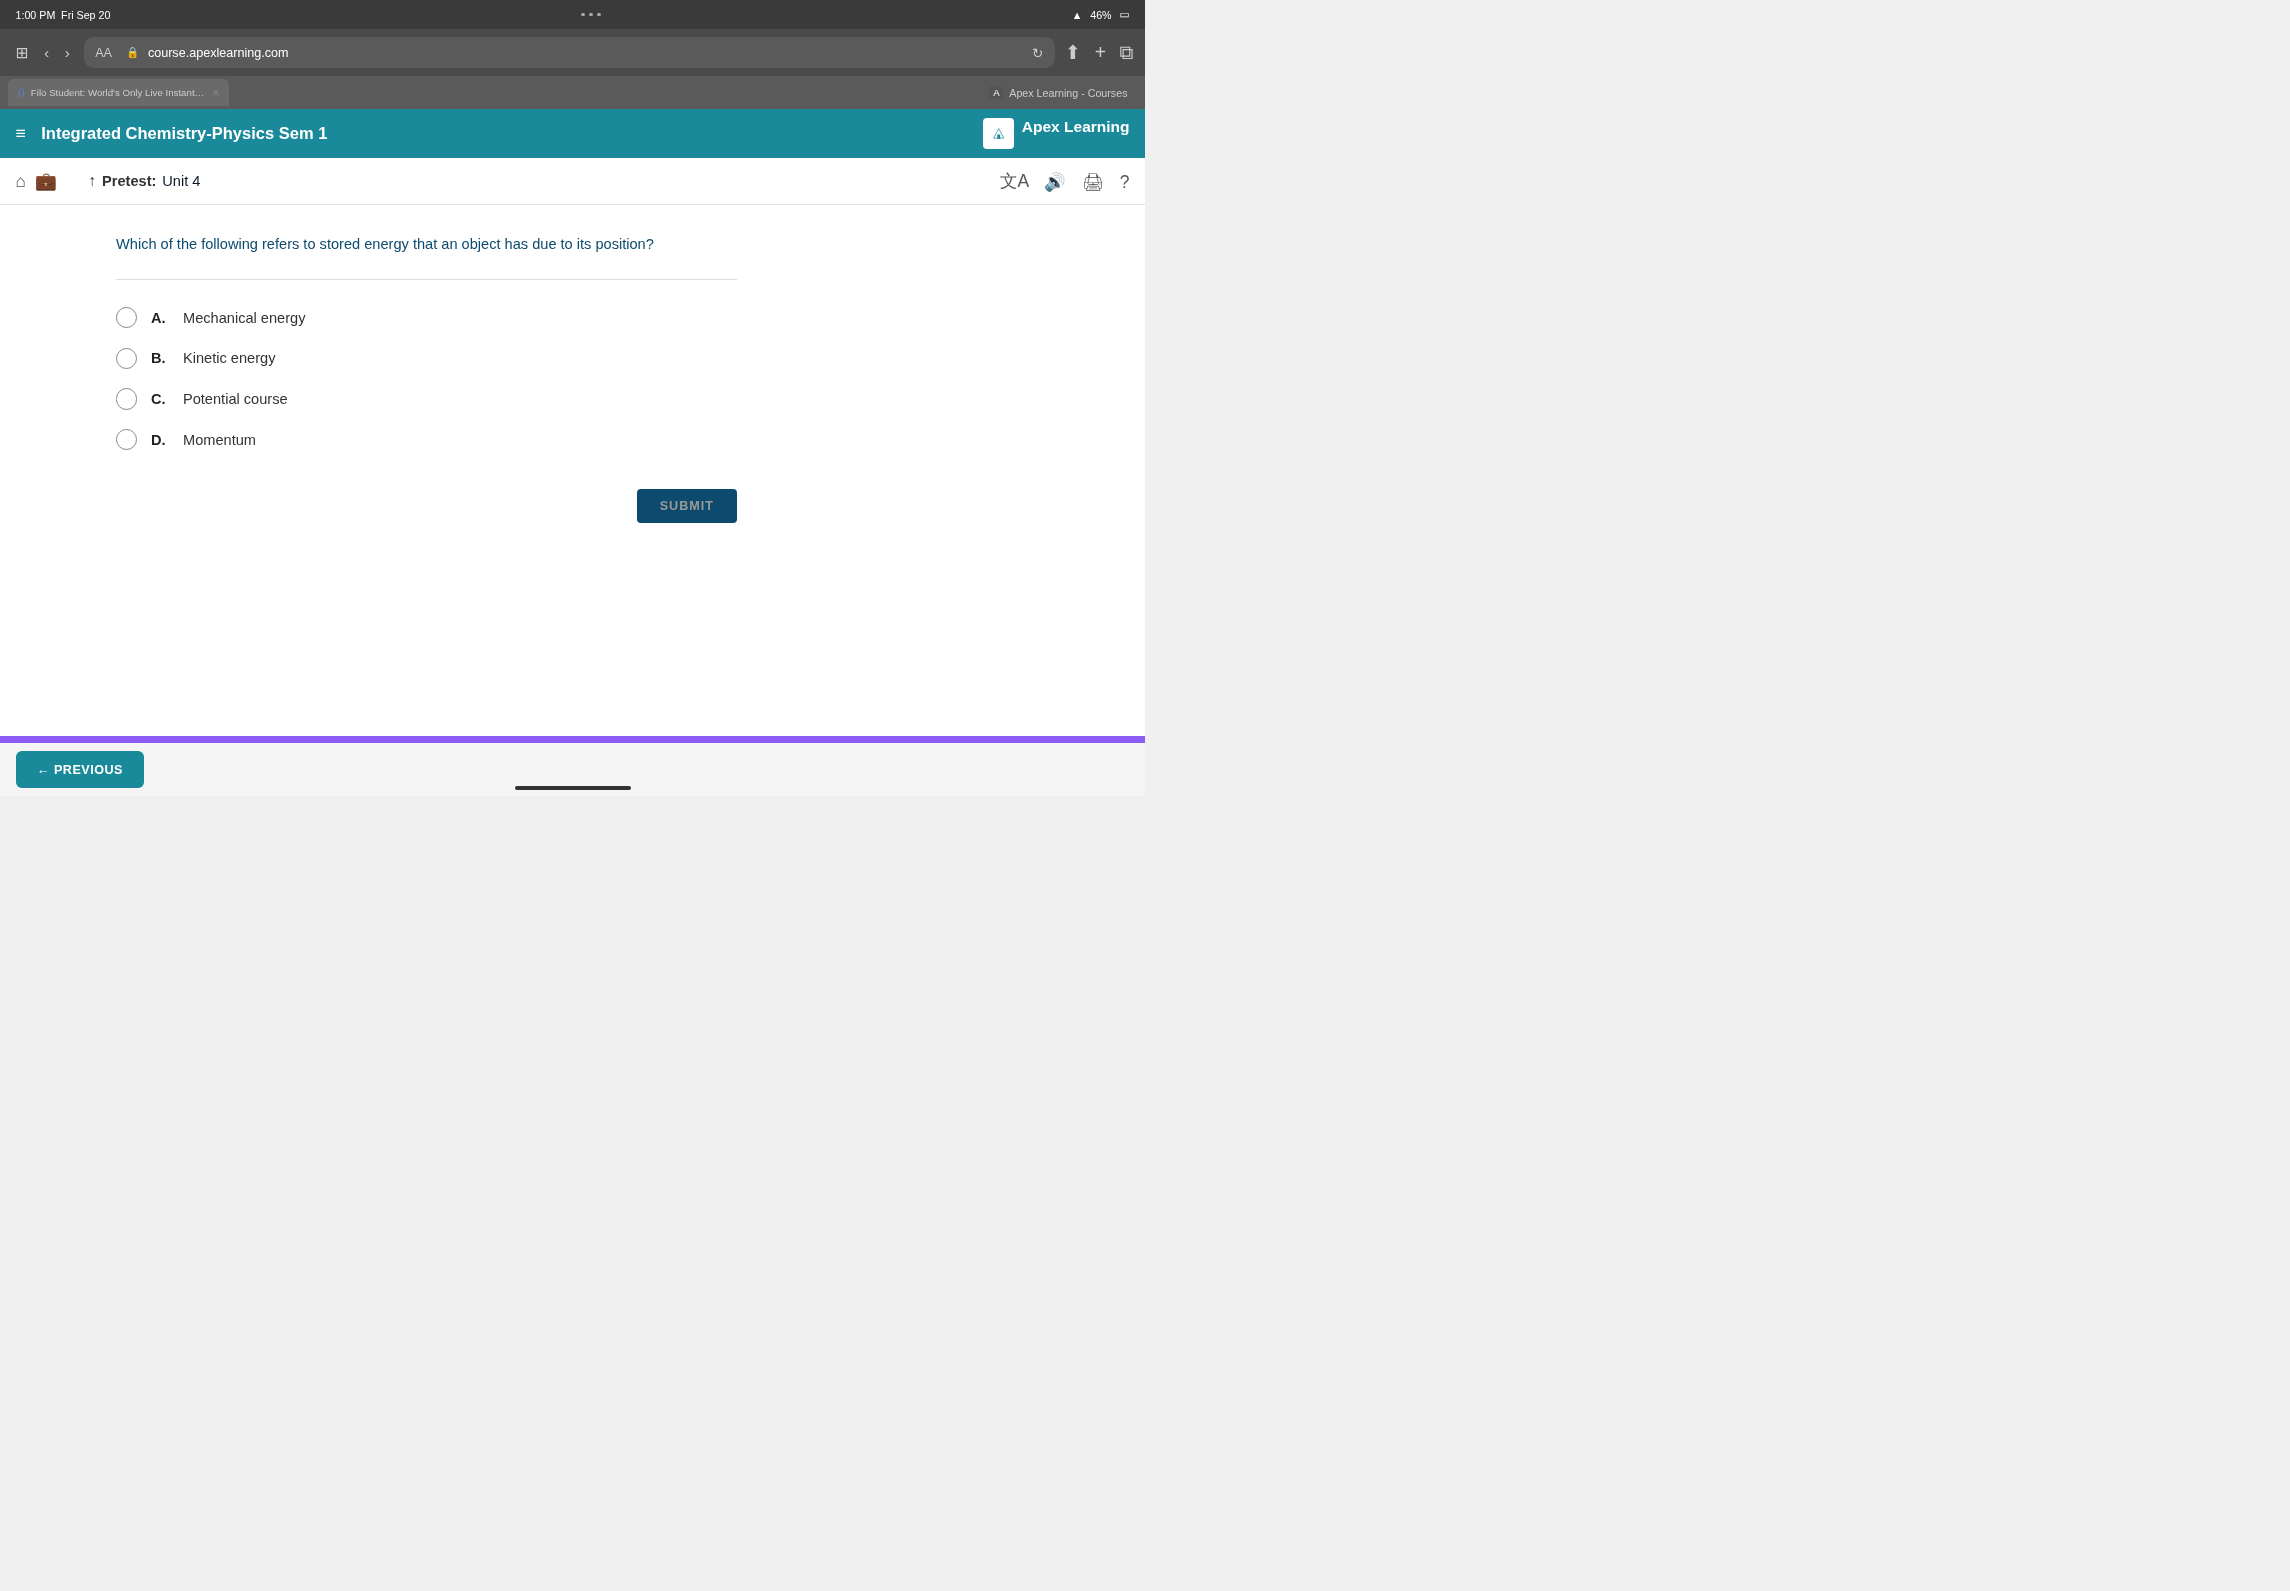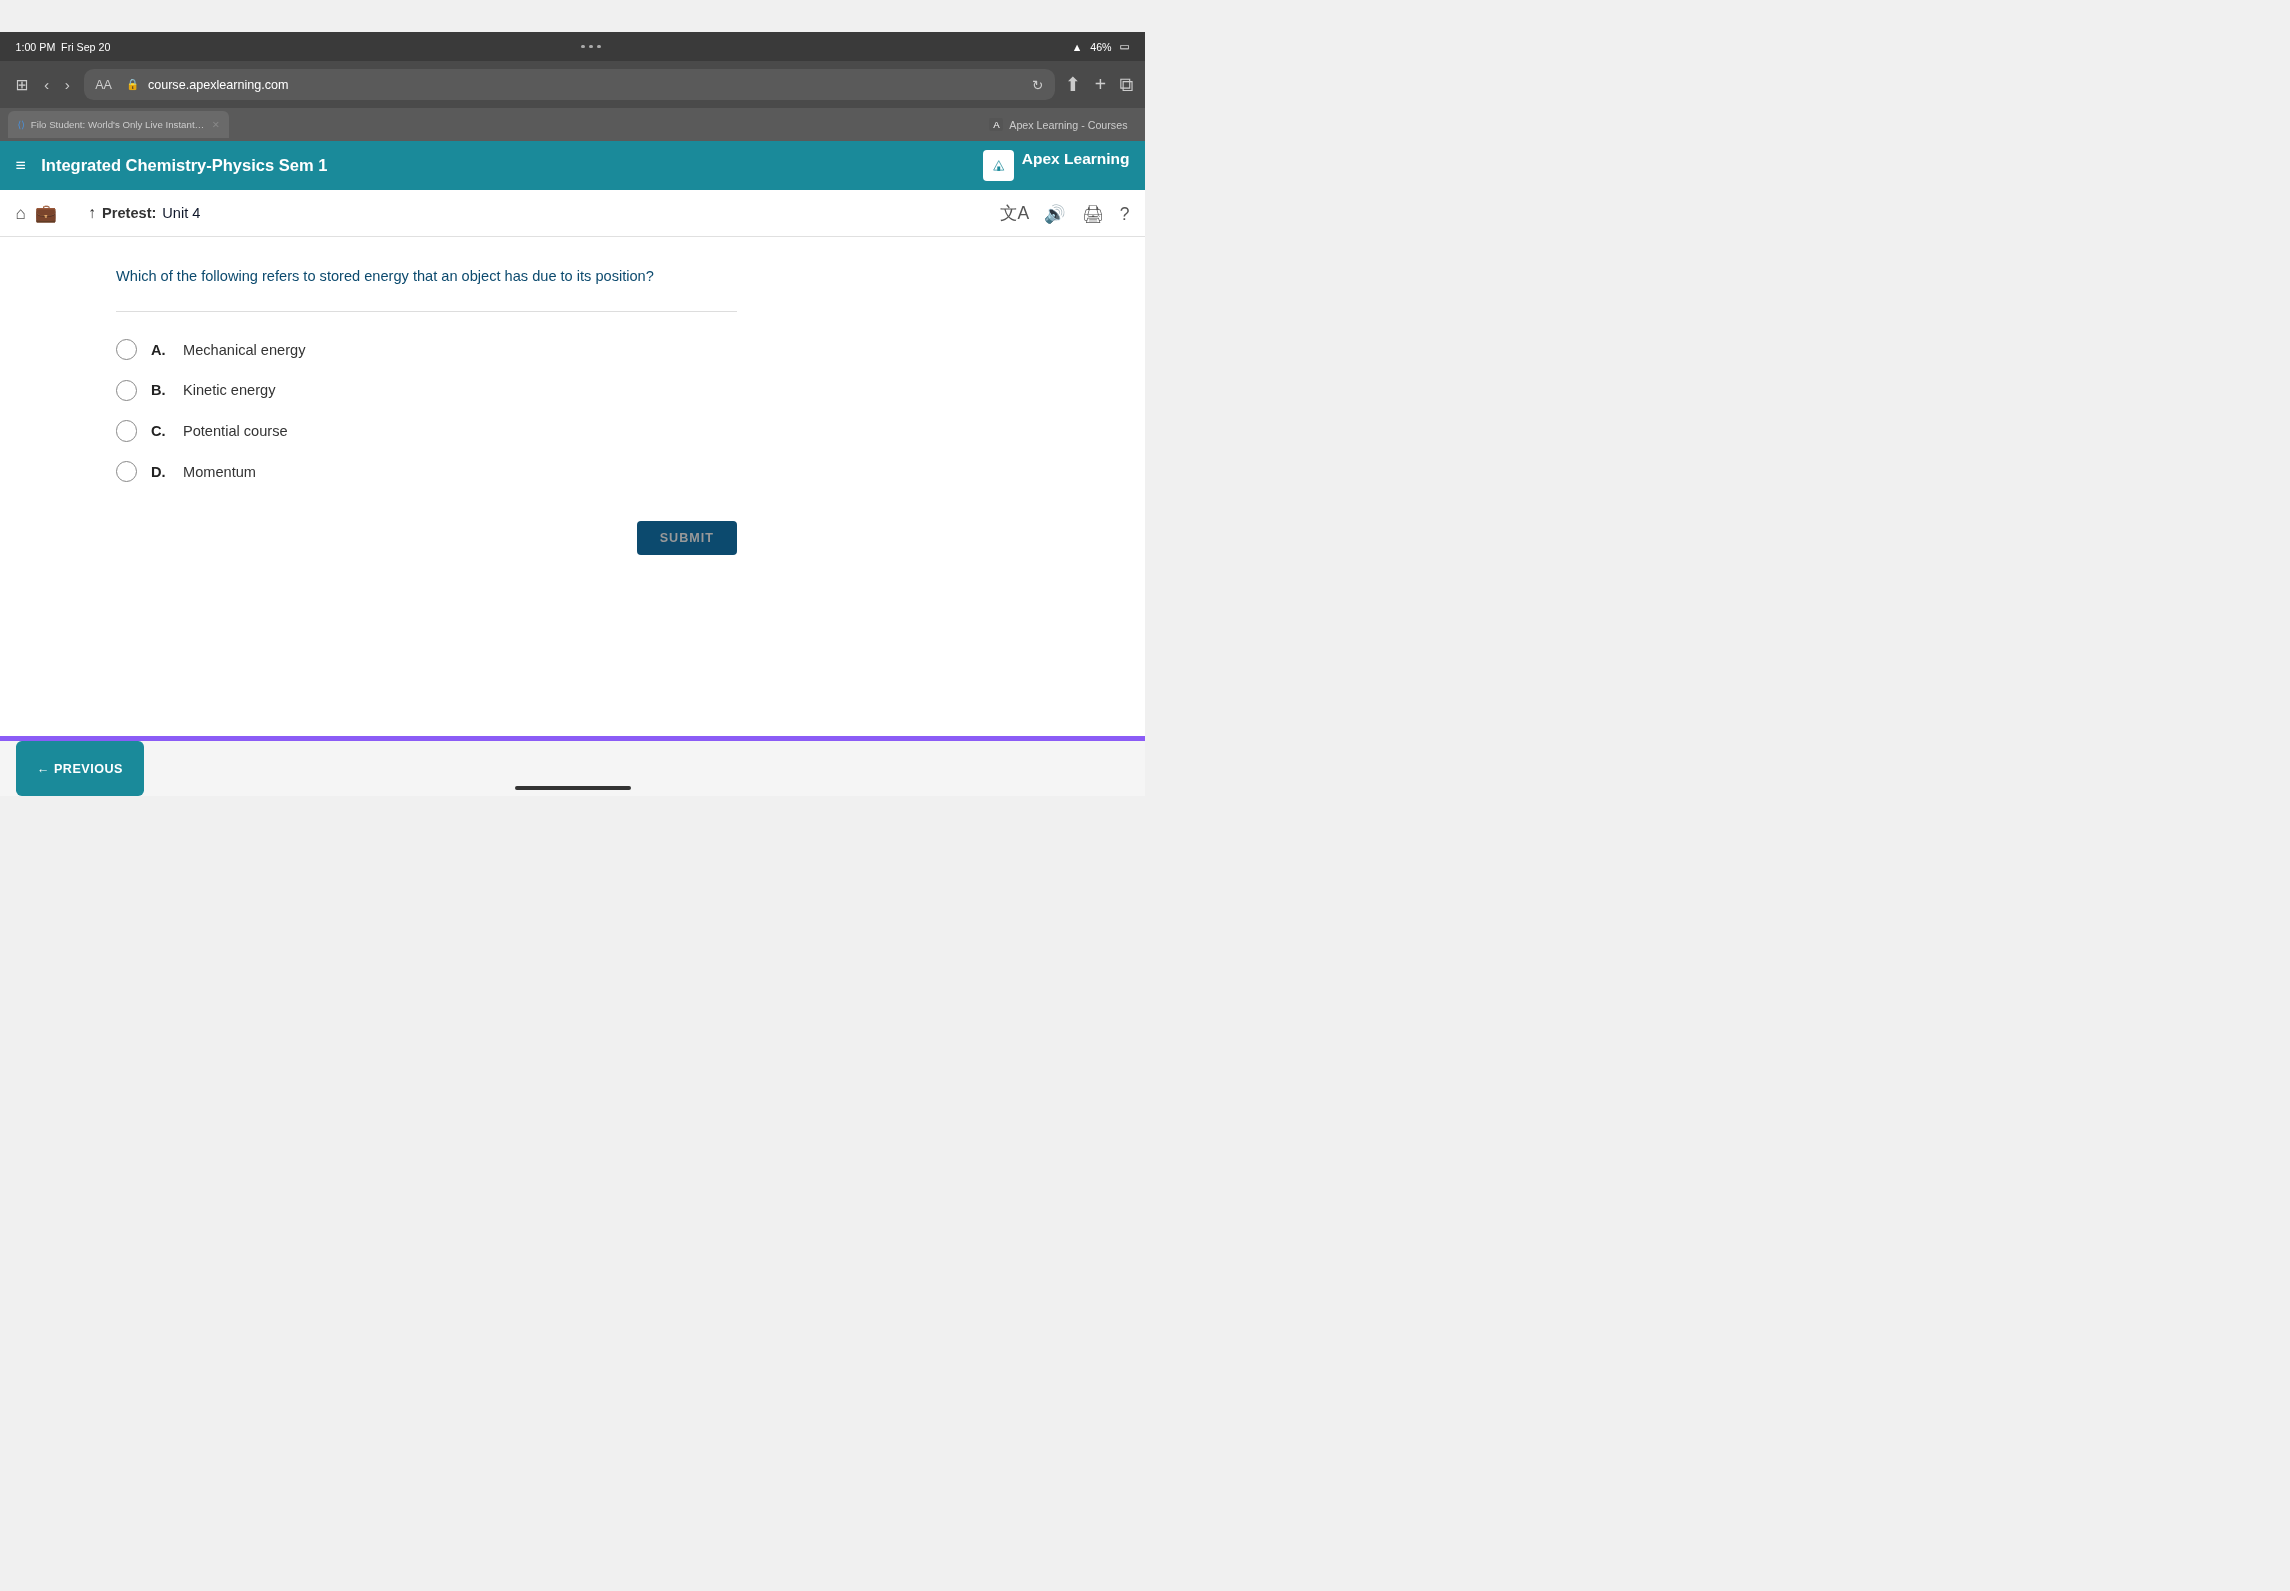--- a/index.html
+++ b/index.html
@@ -9,21 +9,20 @@
     .status-bar {
       background: #3a3a3a;
       height: 29px;
       display: flex;
       align-items: center;
       justify-content: space-between;
       padding: 0 15.5px;
       color: white;
       font-size: 10.7px;
       font-weight: 500;
-      margin-top: 32px;
     }
     .status-left { display: flex; align-items: center; gap: 5.8px; }
     .status-center { display: flex; align-items: center; gap: 3.9px; }
     .status-right { display: flex; align-items: center; gap: 7.8px; font-size: 10.7px; }
     .dot { width: 3.9px; height: 3.9px; background: #aaa; border-radius: 50%; }
 
     
     .browser-bar {
       background: #4a4a4a;
       height: 47px;
@@ -206,23 +205,24 @@
       cursor: pointer;
     }
 
     
     .bottom-nav {
       position: absolute;
       bottom: 0;
       left: 0;
       right: 0;
       background: #f5f5f5;
-      border-top: 5px solid #8b5cf6;
+      border-top: 7px solid #8b5cf6;
       height: 60px;
       display: flex;
+      align-items: center;
       padding: 0 15.5px;
     }
     .prev-btn {
       background: #1a8a9a;
       color: white;
       border: none;
       padding: 11.6px 21.3px;
       font-size: 12.6px;
       font-weight: 700;
       border-radius: 5.8px;

